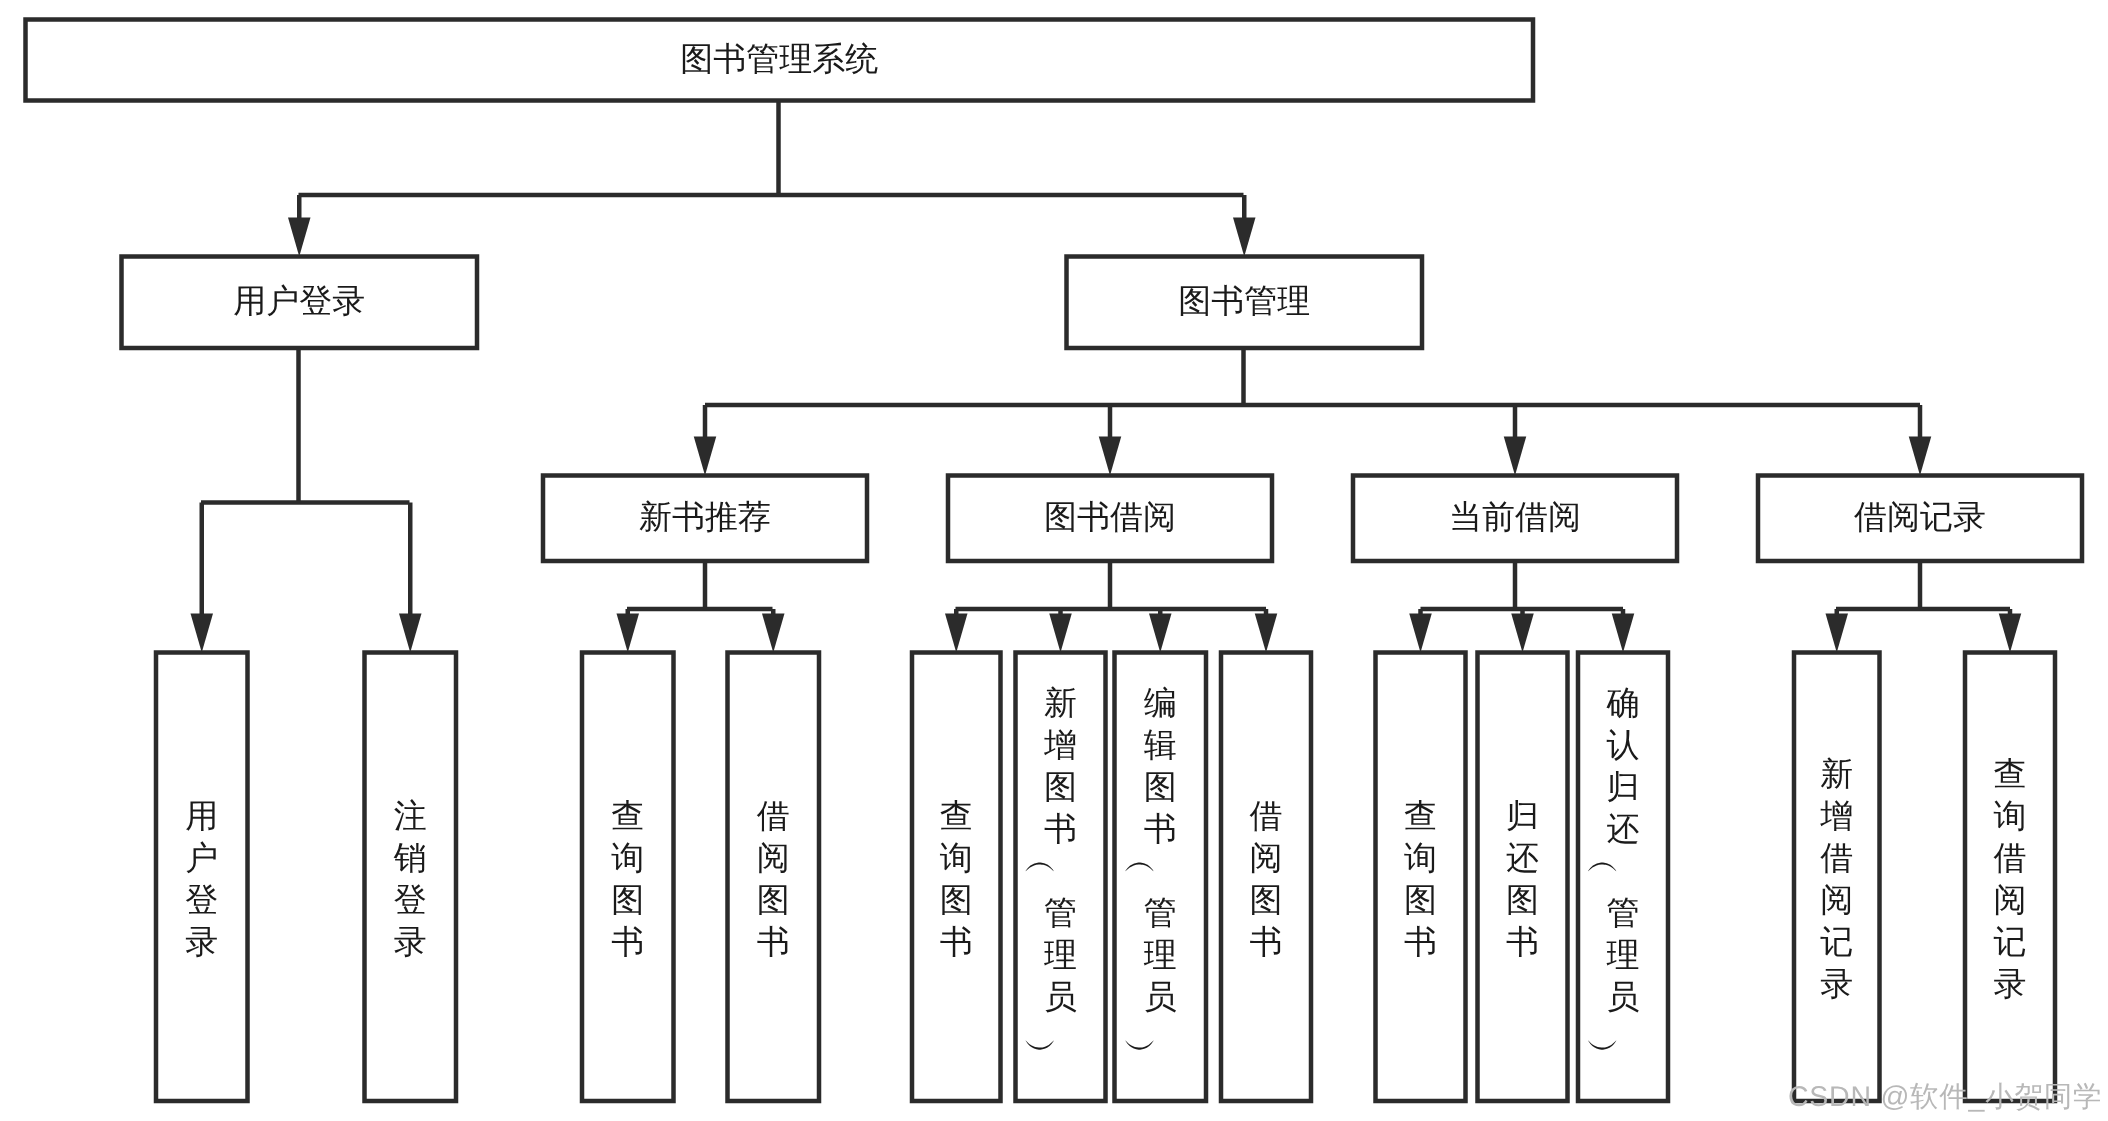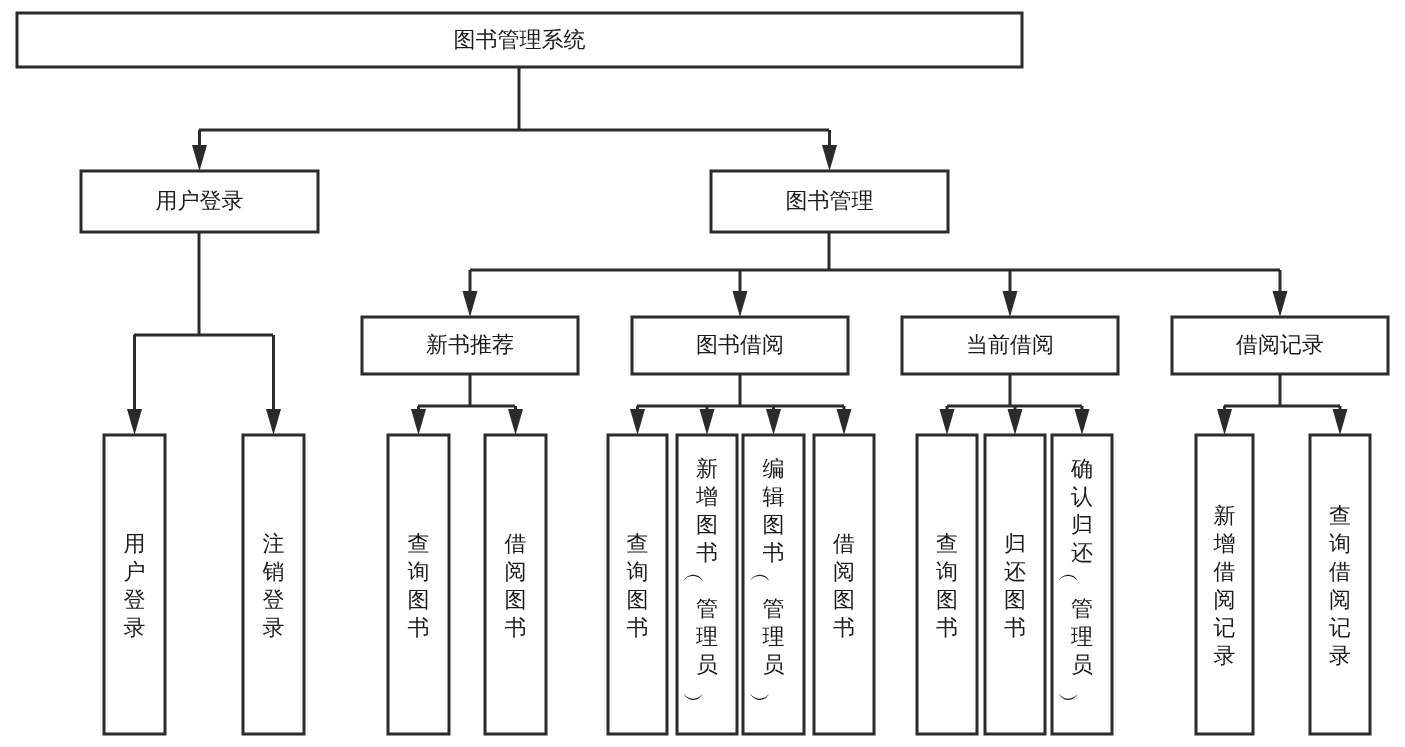--- a/index.html
+++ b/index.html
@@ -253,13 +253,14 @@
         <g>
           <rect x="1196" y="435" width="57" height="299" class="node-box"></rect>
           <text x="1224.5" y="0" font-size="24" class="node-label-vertical"><tspan x="1224.5" y="523.46">新</tspan><tspan x="1224.5" y="551.46">增</tspan><tspan x="1224.5" y="579.46">借</tspan><tspan x="1224.5" y="607.46">阅</tspan><tspan x="1224.5" y="635.46">记</tspan><tspan x="1224.5" y="663.46">录</tspan></text>
         </g>
         <g>
           <rect x="1310" y="435" width="60" height="299" class="node-box"></rect>
           <text x="1340" y="0" font-size="24" class="node-label-vertical"><tspan x="1340" y="523.46">查</tspan><tspan x="1340" y="551.46">询</tspan><tspan x="1340" y="579.46">借</tspan><tspan x="1340" y="607.46">阅</tspan><tspan x="1340" y="635.46">记</tspan><tspan x="1340" y="663.46">录</tspan></text>
         </g>
       </g>
   </svg>
+  <div class="watermark" style="left: 1192px; top: 718px;">CSDN @软件_小贺同学</div>
 </div>
 
 </body></html>

